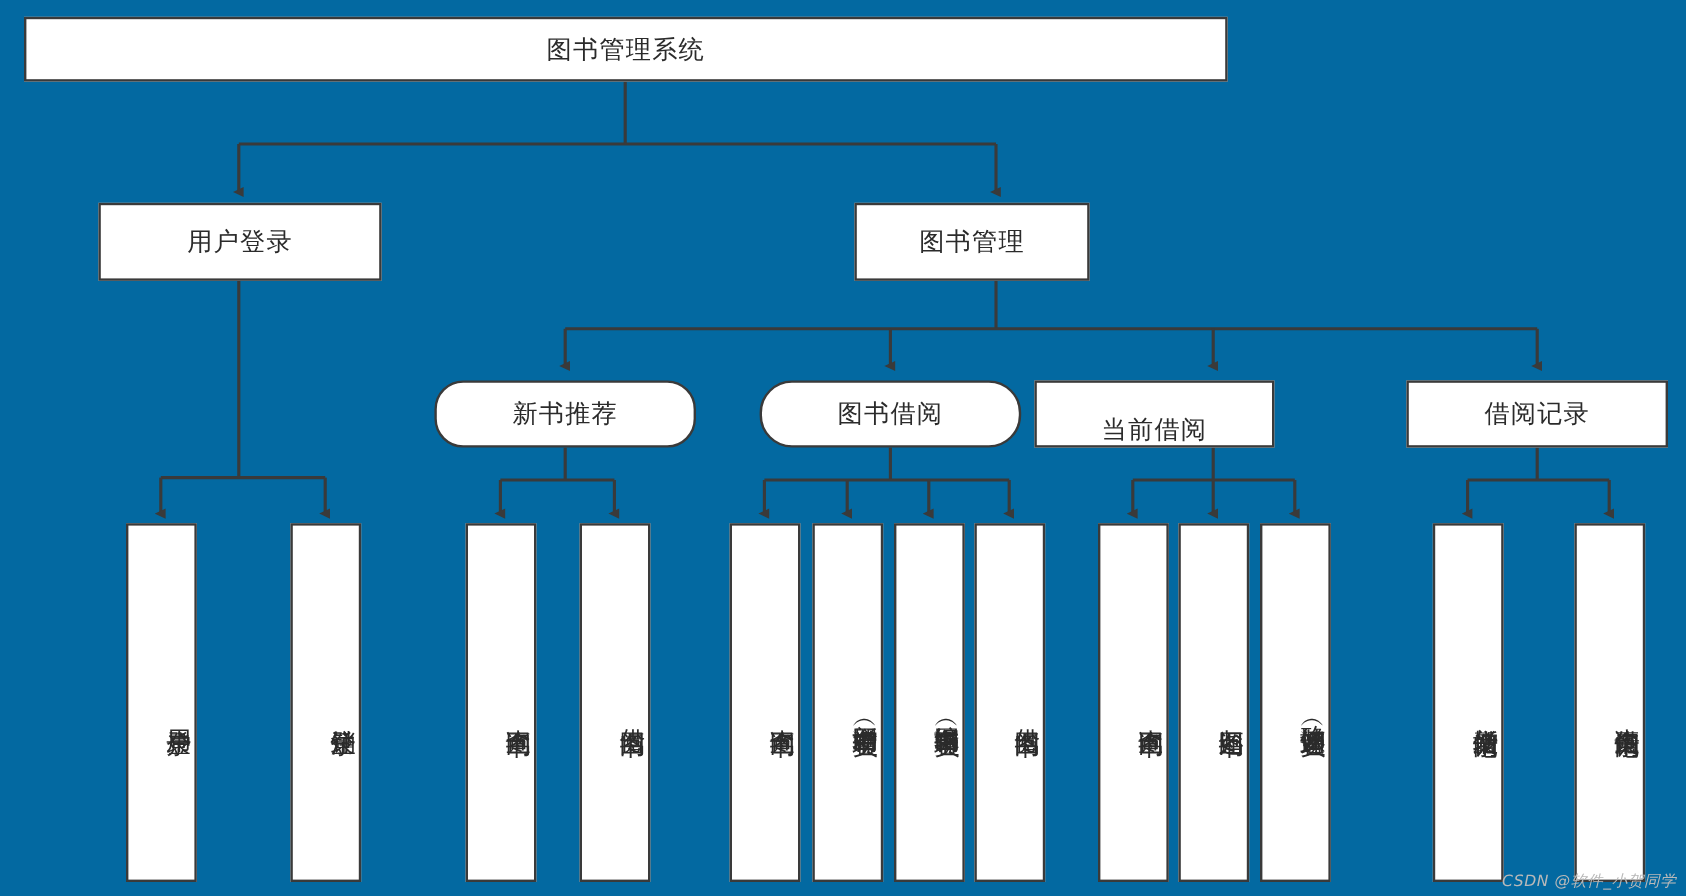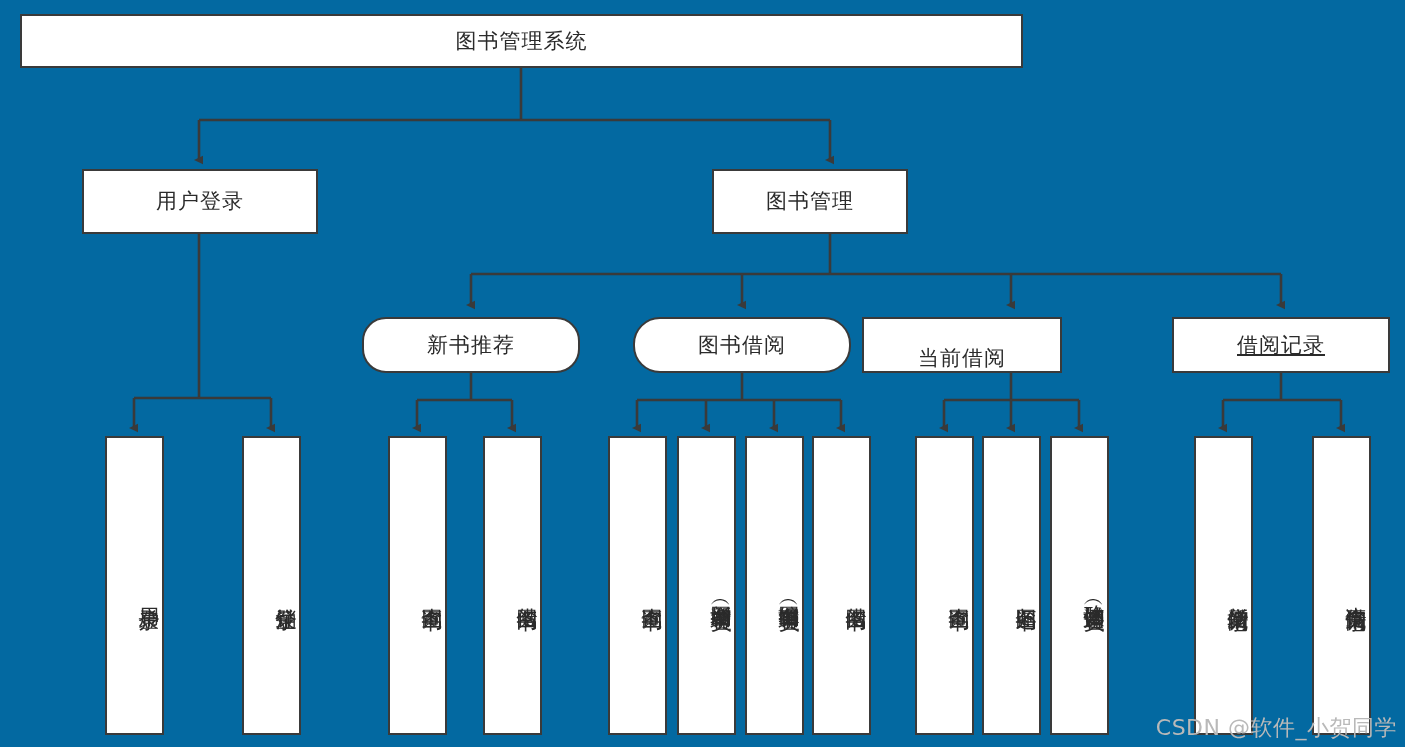--- a/index.html
+++ b/index.html
@@ -53,25 +53,26 @@
     display: block;
   }
   .node.v .lbl {
     writing-mode: vertical-rl;
     text-orientation: upright;
   }
   #watermark {
     position: absolute;
     right: 8px;
     bottom: 4px;
-    font-size: 22px;
+    font-size: 13px;
     color: #b9b9b9;
     font-family: "DejaVu Sans", "Liberation Sans", sans-serif;
     letter-spacing: 0.5px;
     white-space: nowrap;
+    font-style: italic;
   }
 </style>
 </head>
 <body>
 
 <div id="canvas">
 
   <svg id="edges" viewBox="0 0 1405 747" xmlns="http://www.w3.org/2000/svg">
     <defs>
       <marker id="arrow" markerWidth="10" markerHeight="10" refX="5.2" refY="5" orient="auto" markerUnits="userSpaceOnUse">
@@ -138,21 +139,21 @@
 
   <div class="node h" style="left:362px; top:317px; width:218px; height:56px;border-radius:24px;">
     <span class="lbl">新书推荐</span>
   </div>
   <div class="node h" style="left:633px; top:317px; width:218px; height:56px;border-radius:27px;">
     <span class="lbl">图书借阅</span>
   </div>
   <div class="node h" style="left:862px; top:317px; width:200px; height:56px;align-items:flex-end;">
     <span class="lbl">当前借阅</span>
   </div>
-  <div class="node h" style="left:1172px; top:317px; width:218px; height:56px;text-decoration:underline;">
+  <div class="node h" style="left:1172px; top:317px; width:218px; height:56px;">
     <span class="lbl">借阅记录</span>
   </div>
 
   <div class="node v" style="left:105px; top:436px; width:59px; height:299px;">
     <span class="lbl">用户登录</span>
   </div>
   <div class="node v" style="left:242px; top:436px; width:59px; height:299px;">
     <span class="lbl">注销登录</span>
   </div>
 

